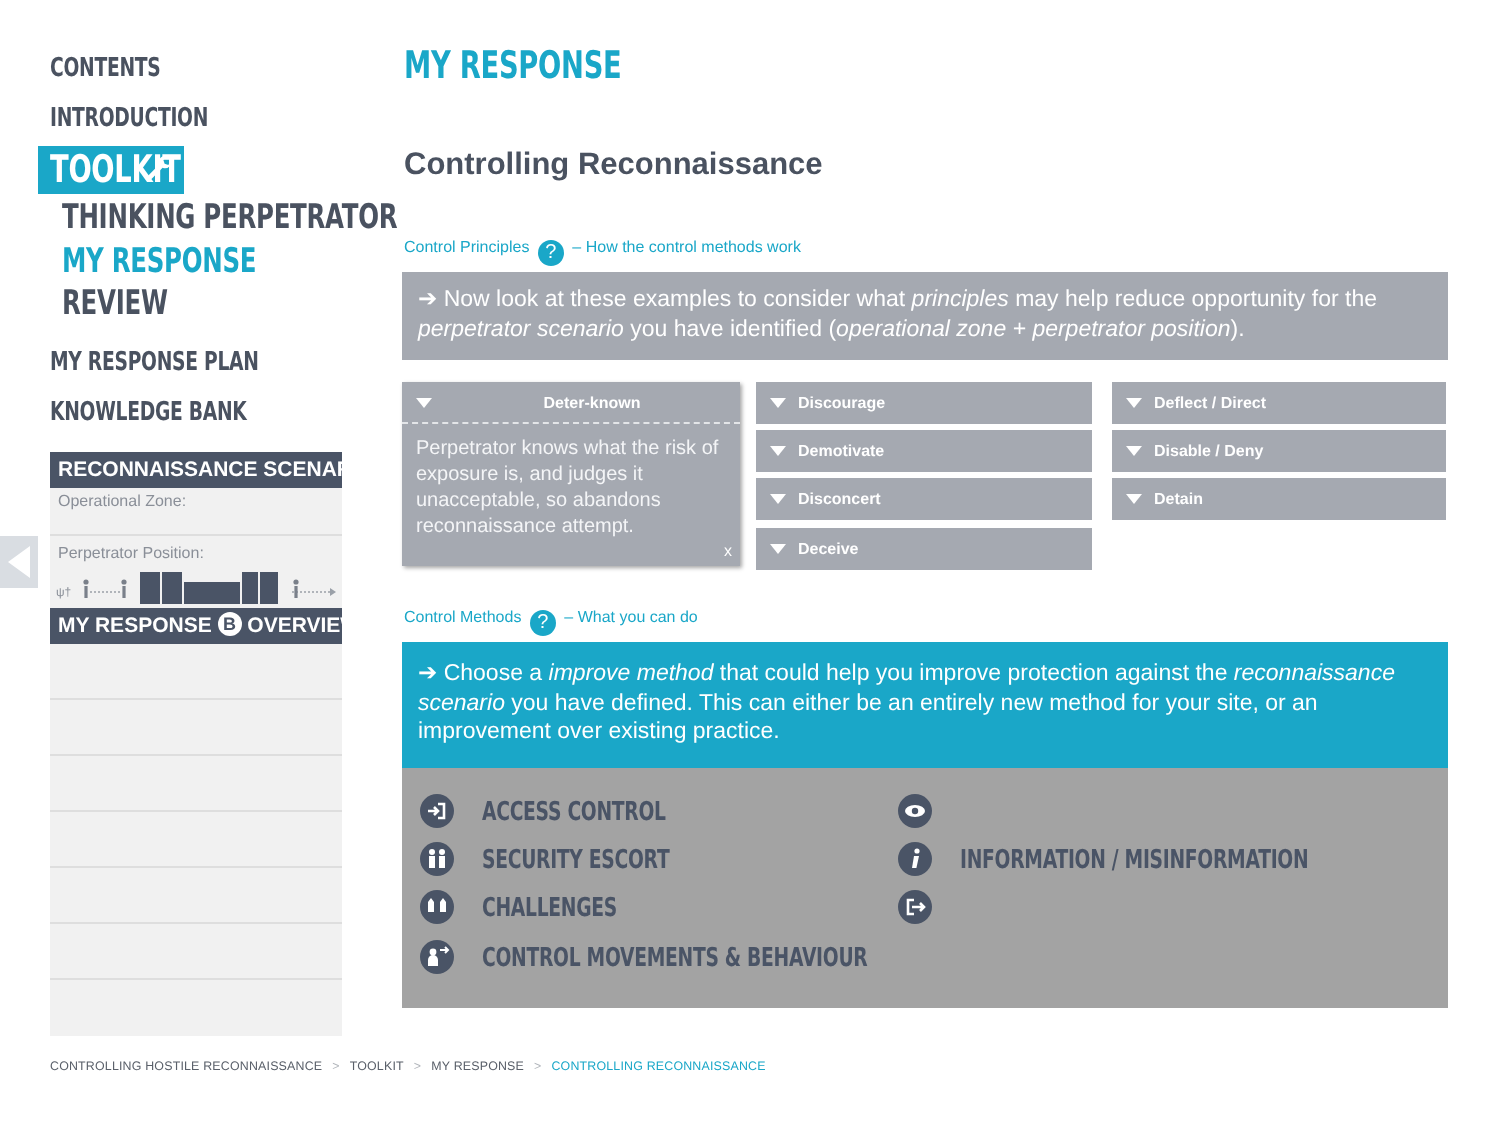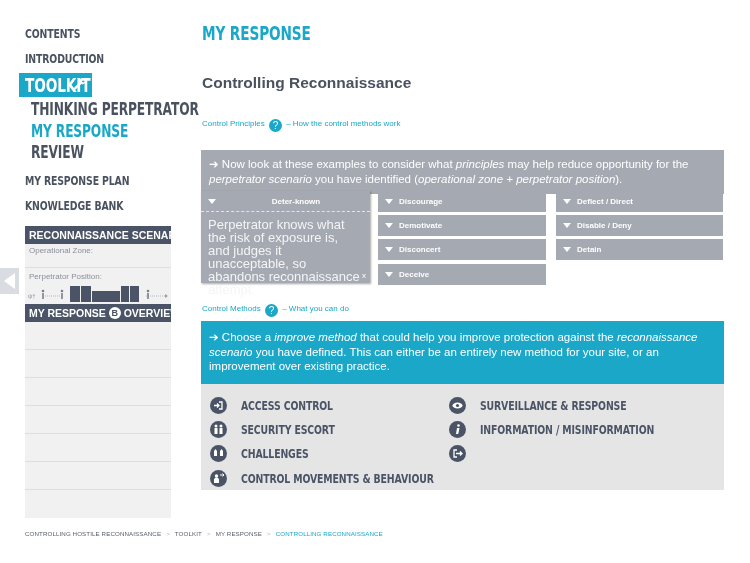--- a/index.html
+++ b/index.html
@@ -25,33 +25,33 @@
 
   .back-arrow { position: absolute; left: 0; top: 268px; width: 19px; height: 26px; background: #d9dde2; }
   .back-arrow::after { content: ""; position: absolute; left: 4px; top: 5px; border-right: 11px solid #ffffff; border-top: 8px solid transparent; border-bottom: 8px solid transparent; }
 
   
   .page-kicker { position: absolute; left: 202px; top: 22px; font-size: 19px; color: #1aa7c8; }
   .page-title { position: absolute; left: 202px; top: 74px; font-size: 15.5px; font-weight: bold; color: #4a5260; }
   .section-label { position: absolute; left: 202px; font-size: 8px; font-weight: normal; color: #1aa7c8; white-space: nowrap; }
   .help-icon { display: inline-block; width: 13px; height: 13px; border-radius: 50%; background: #1aa7c8; color: #fff; font-size: 10px; line-height: 13px; text-align: center; vertical-align: -3px; margin: 0 2px; }
 
-  .intro-grey { position: absolute; left: 201px; top: 150px; width: 523px; height: 44px; background: #a5a9b1; color: #fff; font-size: 11.5px; line-height: 15px; padding: 7px 8px; }
+  .intro-grey { position: absolute; left: 201px; top: 136px; width: 523px; height: 44px; background: #a5a9b1; color: #fff; font-size: 11.5px; line-height: 15px; padding: 7px 8px; }
   .intro-teal { position: absolute; left: 201px; top: 321px; width: 523px; height: 63px; background: #1aa7c8; color: #fff; font-size: 11.5px; line-height: 14.5px; padding: 9px 8px; }
 
   .principle-btn { position: absolute; height: 21px; background: #a5a9b1; color: #fff; font-size: 8px; font-weight: bold; line-height: 21px; padding-left: 21px; cursor: pointer; }
   .principle-btn::before { content: ""; position: absolute; left: 7px; top: 8px; border-top: 5px solid #fff; border-left: 4px solid transparent; border-right: 4px solid transparent; }
 
   .popup { position: absolute; left: 201px; top: 191px; width: 169px; height: 92px; background: #a5a9b1; color: #fff; box-shadow: 1px 1px 2px rgba(0,0,0,0.35); }
   .popup-head { position: relative; height: 21px; line-height: 21px; font-size: 8px; font-weight: bold; padding-left: 21px; border-bottom: 1px dashed #e3e5e8; text-align: center; }
   .popup-head::before { content: ""; position: absolute; left: 7px; top: 8px; border-top: 5px solid #fff; border-left: 4px solid transparent; border-right: 4px solid transparent; }
-  .popup-text { font-size: 13px; line-height: 13px; padding: 6px 7px; color: #f4f5f7; }
+  .popup-text { font-size: 10px; line-height: 13px; padding: 6px 7px; color: #f4f5f7; }
   .popup-close { position: absolute; right: 4px; bottom: 3px; font-size: 8px; color: #fff; cursor: pointer; }
 
-  .methods { position: absolute; left: 201px; top: 384px; width: 523px; height: 106px; background: #e5e5e5; }
+  .methods { position: absolute; left: 201px; top: 384px; width: 523px; height: 120px; background: #a3a3a3; }
   .method { position: absolute; height: 18px; cursor: pointer; }
   .method-icon { position: absolute; left: 0; top: 0; width: 17px; height: 17px; border-radius: 50%; background: #4a5466; }
   .method-icon svg { position: absolute; left: 0; top: 0; }
   .method-label { position: absolute; left: 31px; top: 0; font-size: 13px; color: #4a5466; line-height: 17px; }
 
   .breadcrumb { position: absolute; left: 25px; top: 530px; font-size: 6.2px; color: #5a606a; white-space: nowrap; letter-spacing: 0.1px; }
   .breadcrumb .sep { color: #b0b4ba; margin: 0 5px; }
   .breadcrumb .current { color: #1aa7c8; }
 </style>
 </head>
@@ -200,21 +200,20 @@
     <span class="method-label"><span class="cond">CONTROL MOVEMENTS &amp; BEHAVIOUR</span></span>
   </div>
 
   <div class="method" style="left:248px;top:13px;width:220px">
     <span class="method-icon">
         <svg width="17" height="17" viewBox="0 0 17 17">
           <ellipse cx="8.5" cy="8.5" rx="5" ry="3" fill="#fff"></ellipse>
           <circle cx="8.5" cy="8.5" r="1.6" fill="#4a5466"></circle>
         </svg>
       </span>
-    <span class="method-label"><span class="cond">SURVEILLANCE &amp; RESPONSE</span></span>
   </div>
   <div class="method" style="left:248px;top:37px;width:220px">
     <span class="method-icon">
         <svg width="17" height="17" viewBox="0 0 17 17">
           <circle cx="9.5" cy="4.5" r="1.3" fill="#fff"></circle>
           <path d="M8 7 h2.5 l-1.3 6 h-2.2 z" fill="#fff"></path>
         </svg>
       </span>
     <span class="method-label"><span class="cond">INFORMATION / MISINFORMATION</span></span>
   </div>

